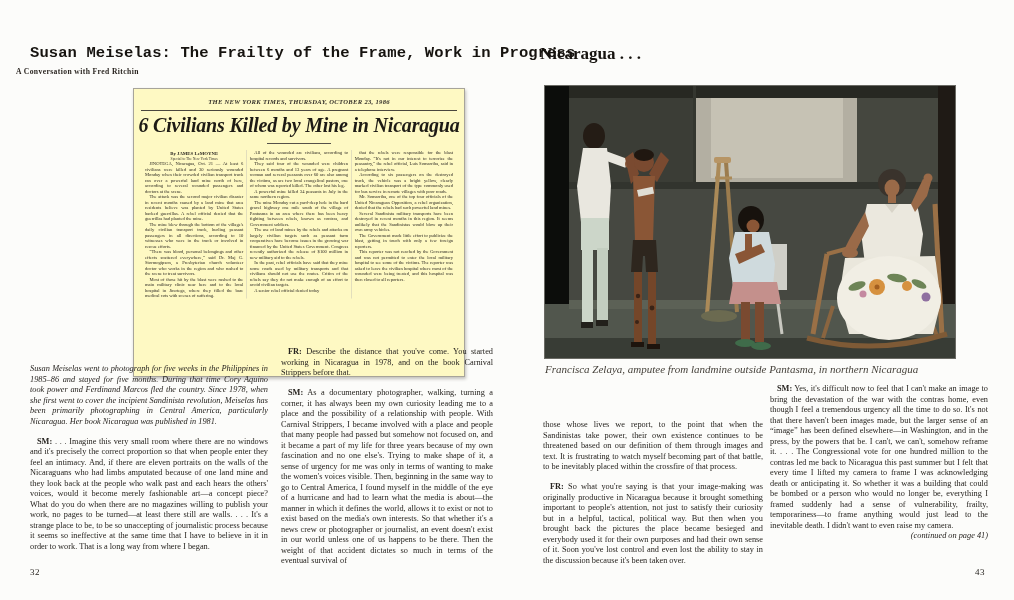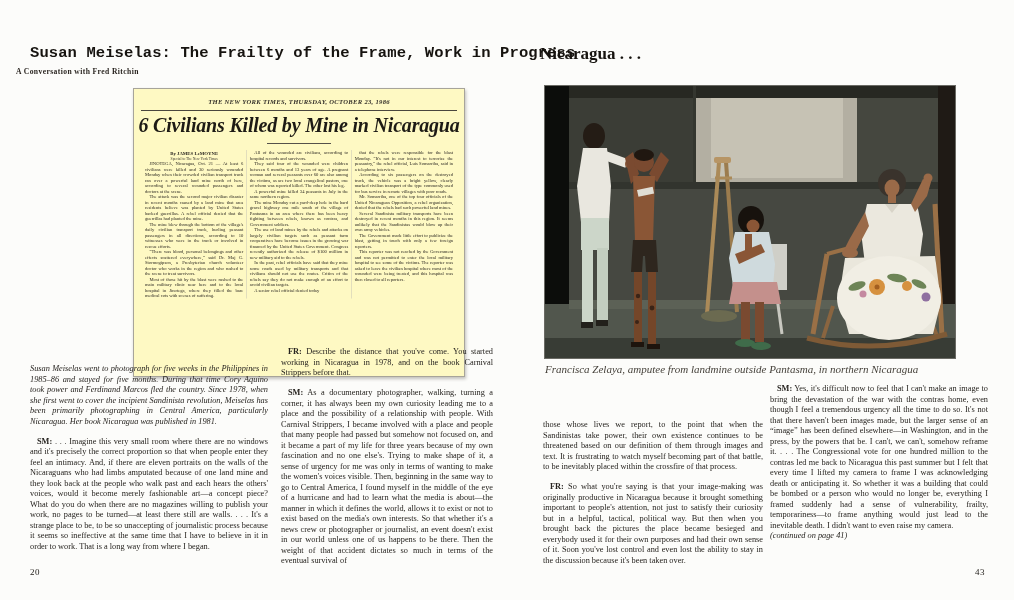--- a/index.html
+++ b/index.html
@@ -32,21 +32,21 @@
   .np-byline-sub{text-align:center;font-size:7.4px;text-indent:0 !important;margin-bottom:4px;color:#3a362e;}
 
   .body-col{font-size:8.3px;line-height:10.5px;text-align:justify;color:#26231f;}
   .body-col p{margin:0 0 9.5px 0;}
   .intro{font-style:italic;}
   .speaker{font-weight:bold;padding-left:7px;}
   .col-a{left:30px;top:364px;width:238px;}
   .col-b{left:281px;top:347px;width:212px;}
   .col-c{left:543px;top:420px;width:220px;}
   .col-d{left:770px;top:384px;width:218px;}
-  .continued{font-style:italic;margin-top:1px;}
+  .continued{text-align:right;font-style:italic;margin-top:1px;}
 
   .page-num{font-size:9px;color:#26231f;letter-spacing:.5px;}
   .pn-left{left:30px;top:567px;}
   .pn-right{left:930px;top:567px;width:55px;text-align:right;}
 
   
   .section-title{left:540px;top:44px;font-size:17px;font-weight:bold;color:#16130f;}
   .photo-frame{left:545px;top:86px;width:410px;height:272px;line-height:0;box-shadow:0 0 0 1px #6a6a64;}
   .photo-caption{left:545px;top:363px;width:410px;font-size:11px;font-style:italic;color:#45413a;}
 </style>
@@ -94,21 +94,21 @@
 <div class="abs body-col col-a">
   <p class="intro">Susan Meiselas went to photograph for five weeks in the Philippines in 1985–86 and stayed for five months. During that time Cory Aquino took power and Ferdinand Marcos fled the country. Since 1978, when she first went to cover the incipient Sandinista revolution, Meiselas has been primarily photographing in Central America, particularly Nicaragua. Her book Nicaragua was published in 1981.</p>
   <p><span class="speaker">SM:</span> <span>. . . Imagine this very small room where there are no windows and it's precisely the correct proportion so that when people enter they feel an intimacy. And, if there are eleven portraits on the walls of the Nicaraguans who had limbs amputated because of one land mine and they look back at the people who walk past and each hears the others' voices, would it become merely fashionable art—a concept piece? What do you do when there are no magazines willing to publish your work, no pages to be turned—at least there still are walls. . . . It's a strange place to be, to be so unaccepting of journalistic process because it seems so ineffective at the same time that I have to believe in it in order to work. That is a long way from where I began.</span></p>
 </div>
 
 <div class="abs body-col col-b">
   <p><span class="speaker">FR:</span> <span>Describe the distance that you've come. You started working in Nicaragua in 1978, and on the book Carnival Strippers before that.</span></p>
   <p><span class="speaker">SM:</span> <span>As a documentary photographer, walking, turning a corner, it has always been my own curiosity leading me to a place and the possibility of a relationship with people. With Carnival Strippers, I became involved with a place and people that many people had passed but somehow not focused on, and it became a part of my life for three years because of my own fascination and no one else's. Trying to make shape of it, a sense of urgency for me was only in terms of wanting to make the women's voices visible. Then, beginning in the same way to go to Central America, I found myself in the middle of the eye of a hurricane and had to learn what the media is about—the manner in which it defines the world, allows it to exist or not to exist based on the media's own interests. So that whether it's a news crew or photographer or journalist, an event doesn't exist in our world unless one of us happens to be there. Then the weight of that accident dictates so much in terms of the eventual survival of</span></p>
 </div>
 
-<div class="abs page-num pn-left">20</div>
+<div class="abs page-num pn-left">32</div>
 
 <div class="abs section-title">Nicaragua . . .</div>
 
 <div class="abs photo-frame">
   <svg width="410" height="272" viewBox="0 0 410 272" preserveAspectRatio="none" xmlns="http://www.w3.org/2000/svg">
 
     <rect x="0" y="0" width="410" height="272" fill="#20211d"></rect>
     <rect x="24" y="0" width="386" height="218" fill="#4e5047"></rect>
     <rect x="24" y="0" width="128" height="218" fill="#3b3d36"></rect>
     <rect x="150" y="8" width="162" height="90" fill="#b3afa2"></rect>

